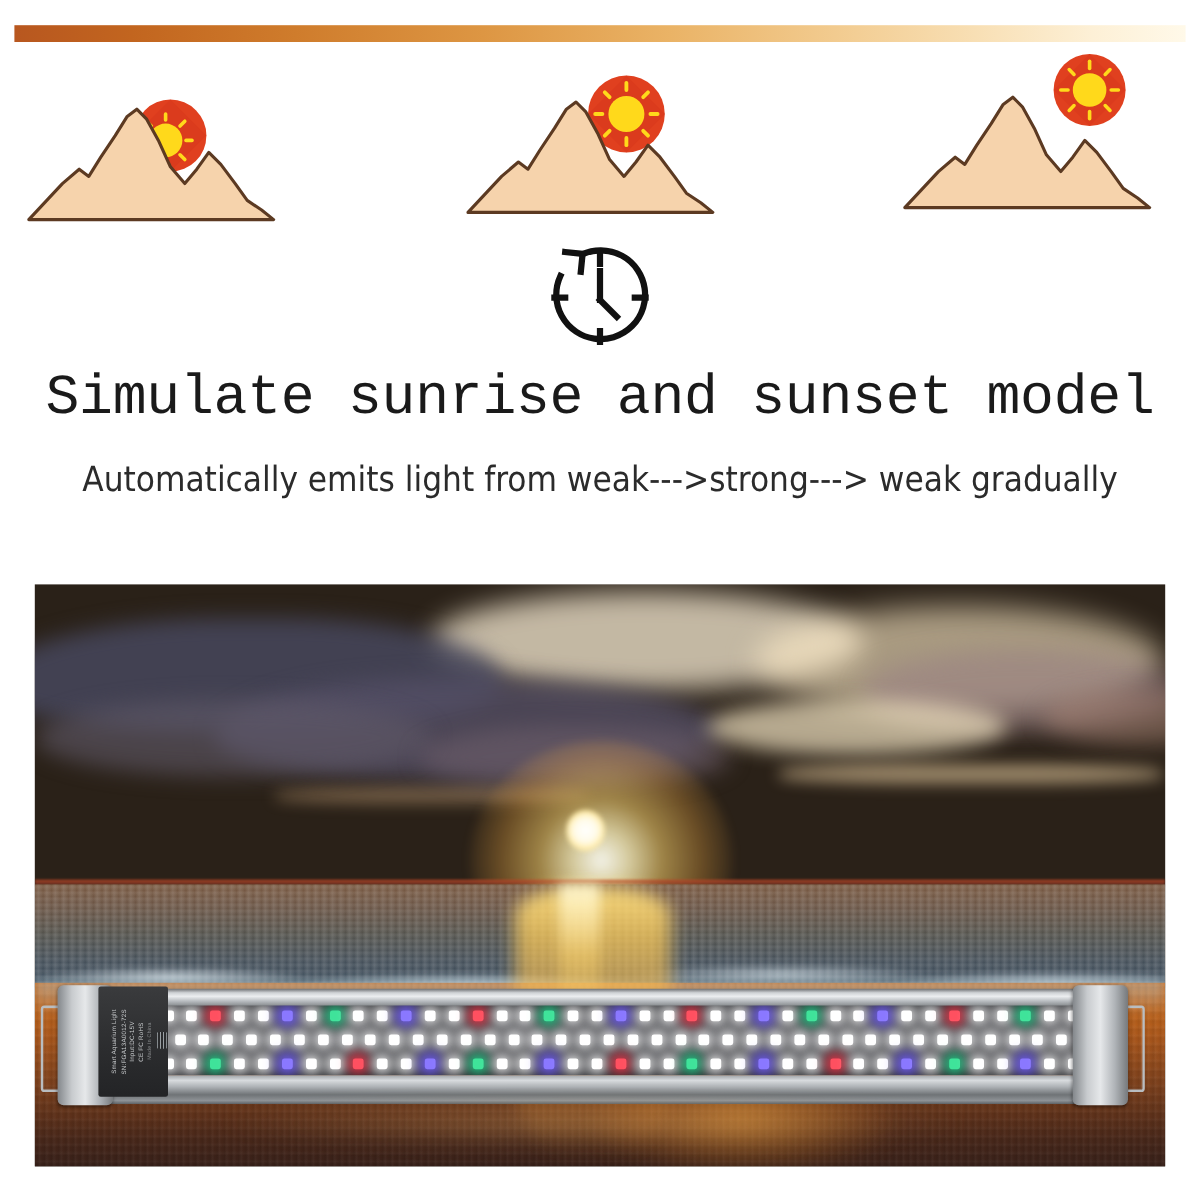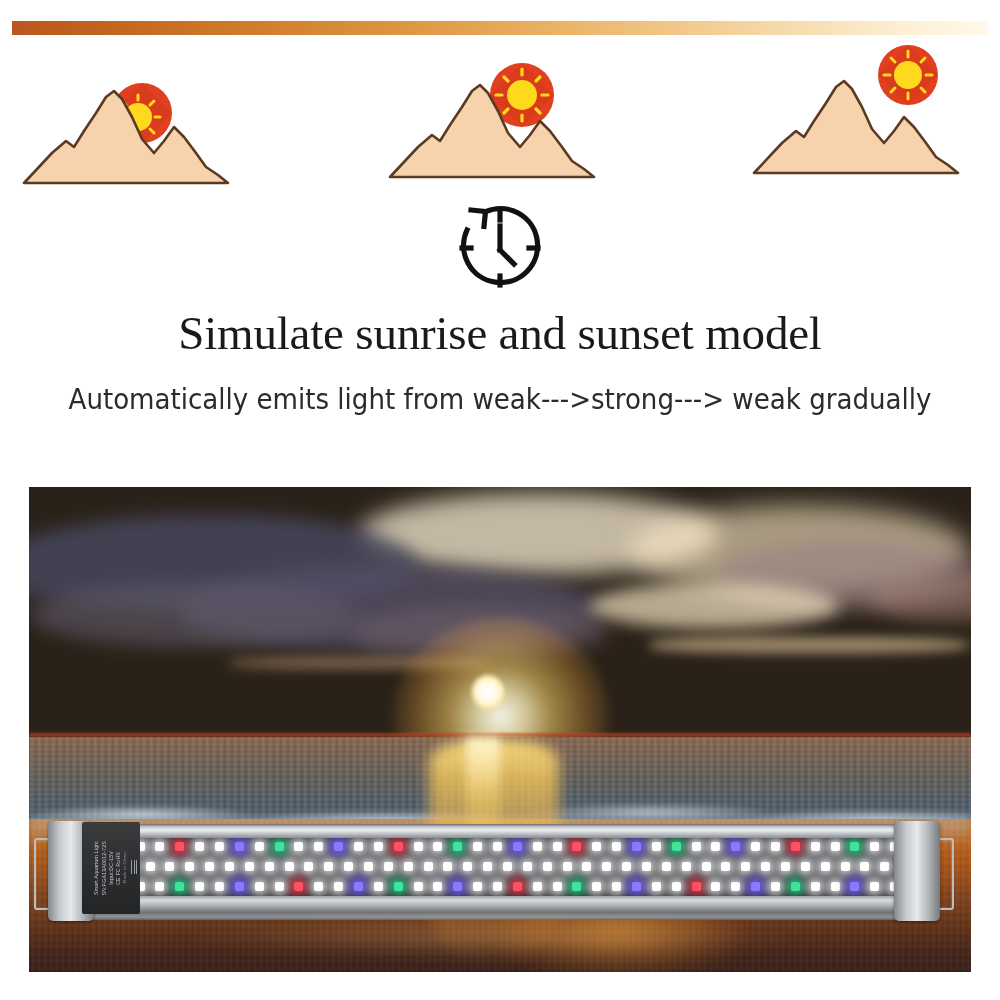--- a/index.html
+++ b/index.html
@@ -77,21 +77,21 @@
     position: absolute;
     left: 0;
     top: 306px;
     width: 1000px;
     text-align: center;
     font-size: 47px;
     line-height: 54px;
     font-weight: 400;
     color: #1a1a1a;
     letter-spacing: -0.2px;
-    font-family: Liberation Serif, serif;
+    font-family: Liberation Mono, monospace;
     white-space: nowrap;
   }
   .subtitle {
     position: absolute;
     left: 0;
     top: 381px;
     width: 1000px;
     text-align: center;
     font-size: 29px;
     line-height: 37px;

